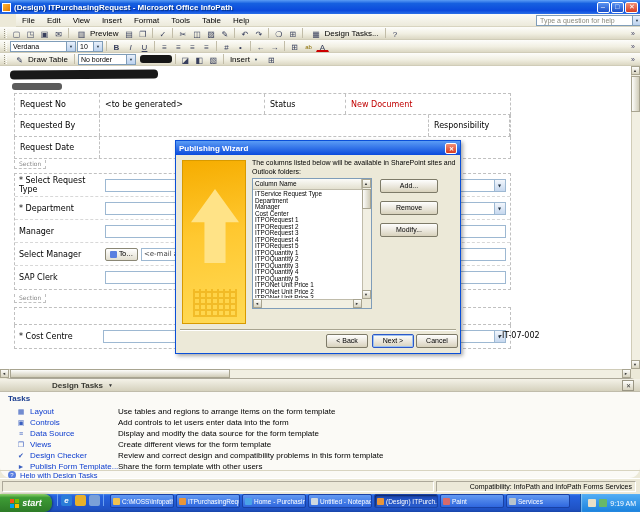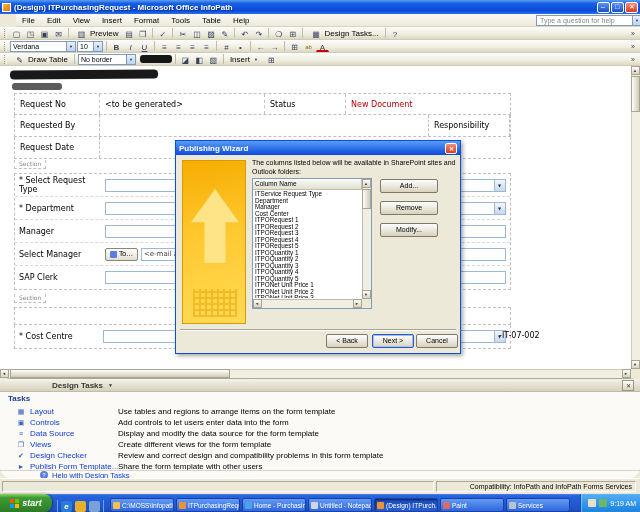--- a/index.html
+++ b/index.html
@@ -126,32 +126,32 @@
     border-bottom:1px solid #c0bcab;display:flex;align-items:center;padding:0 6px;}
   .ph-title{font-weight:bold;color:#3a3a33;margin-left:46px;}
   .ph-car{font-size:5px;margin-left:5px;color:#333;}
   .ph-close{margin-left:auto;width:12px;height:11px;border:1px solid #9a9684;background:linear-gradient(180deg,#fdfdfb,#d8d4c0);position:relative;}
   .ph-close::after{content:"✕";font-size:6px;position:absolute;left:3px;top:1px;color:#333;}
   .tasks-title{position:absolute;left:8px;top:15px;font-weight:bold;color:#1b3d8f;}
   .pitem{position:absolute;left:0;width:640px;height:11px;display:flex;align-items:center;}
   .picon{width:10px;height:9px;margin-left:16px;flex:0 0 auto;font-size:7px;line-height:9px;text-align:center;color:#3a5fc0;}
   .plabel{color:#0b3bce;width:88px;margin-left:4px;flex:0 0 auto;white-space:nowrap;}
   .pdesc{color:#000;white-space:nowrap;}
-  .help-row{position:absolute;left:0;top:91px;width:640px;height:9px;border-top:1px solid #d8d4c0;display:flex;align-items:center;padding-left:32px;}
+  .help-row{position:absolute;left:0;top:91px;width:640px;height:9px;border-top:1px solid #d8d4c0;display:flex;align-items:center;}
   .help-ic{width:8px;height:8px;margin-left:8px;border-radius:50%;background:#5a7fe0;color:#fff;font-size:6px;line-height:8px;text-align:center;flex:0 0 auto;}
   .help-link{color:#0b3bce;margin-left:4px;font-size:7.5px;}
 
   
   #statusbar{position:absolute;left:0;top:478px;width:640px;height:16px;background:#ece9d8;border-top:1px solid #fff;}
   .sb-panel{position:absolute;top:2px;height:11px;border:1px solid;border-color:#aca899 #fff #fff #aca899;}
   #sb-left{left:2px;width:432px;}
   #sb-right{left:436px;width:200px;font-size:7px;line-height:9px;text-align:right;padding-right:3px;}
 
   
-  #taskbar{position:absolute;left:0;top:494px;width:640px;height:18px;display:flex;align-items:flex-end;
+  #taskbar{position:absolute;left:0;top:494px;width:640px;height:18px;display:flex;align-items:flex-start;
     background:linear-gradient(180deg,#4a86e8 0%,#2663e0 10%,#1f52c4 85%,#1845a8 100%);}
   #start{width:52px;height:18px;border-radius:0 8px 8px 0;color:#fff;font-weight:bold;font-style:italic;font-size:9px;
     display:flex;align-items:center;justify-content:center;gap:3px;flex:0 0 auto;box-shadow:1px 0 2px rgba(0,0,0,.4);
     background:linear-gradient(180deg,#8ed06a 0%,#3e9c35 20%,#2e7d28 95%);}
   .flag{width:9px;height:9px;display:grid;grid-template-columns:4px 4px;grid-template-rows:4px 4px;gap:1px;}
   .flag i{display:block;}
   .flag i:nth-child(1){background:#f65314;}.flag i:nth-child(2){background:#7cbb00;}
   .flag i:nth-child(3){background:#00a1f1;}.flag i:nth-child(4){background:#ffbb00;}
   #ql{display:flex;align-items:center;gap:3px;padding:0 5px;flex:0 0 auto;}
   .qlicon{width:11px;height:11px;border-radius:2px;font-size:8px;font-weight:bold;font-style:italic;color:#fff;text-align:center;line-height:11px;}

